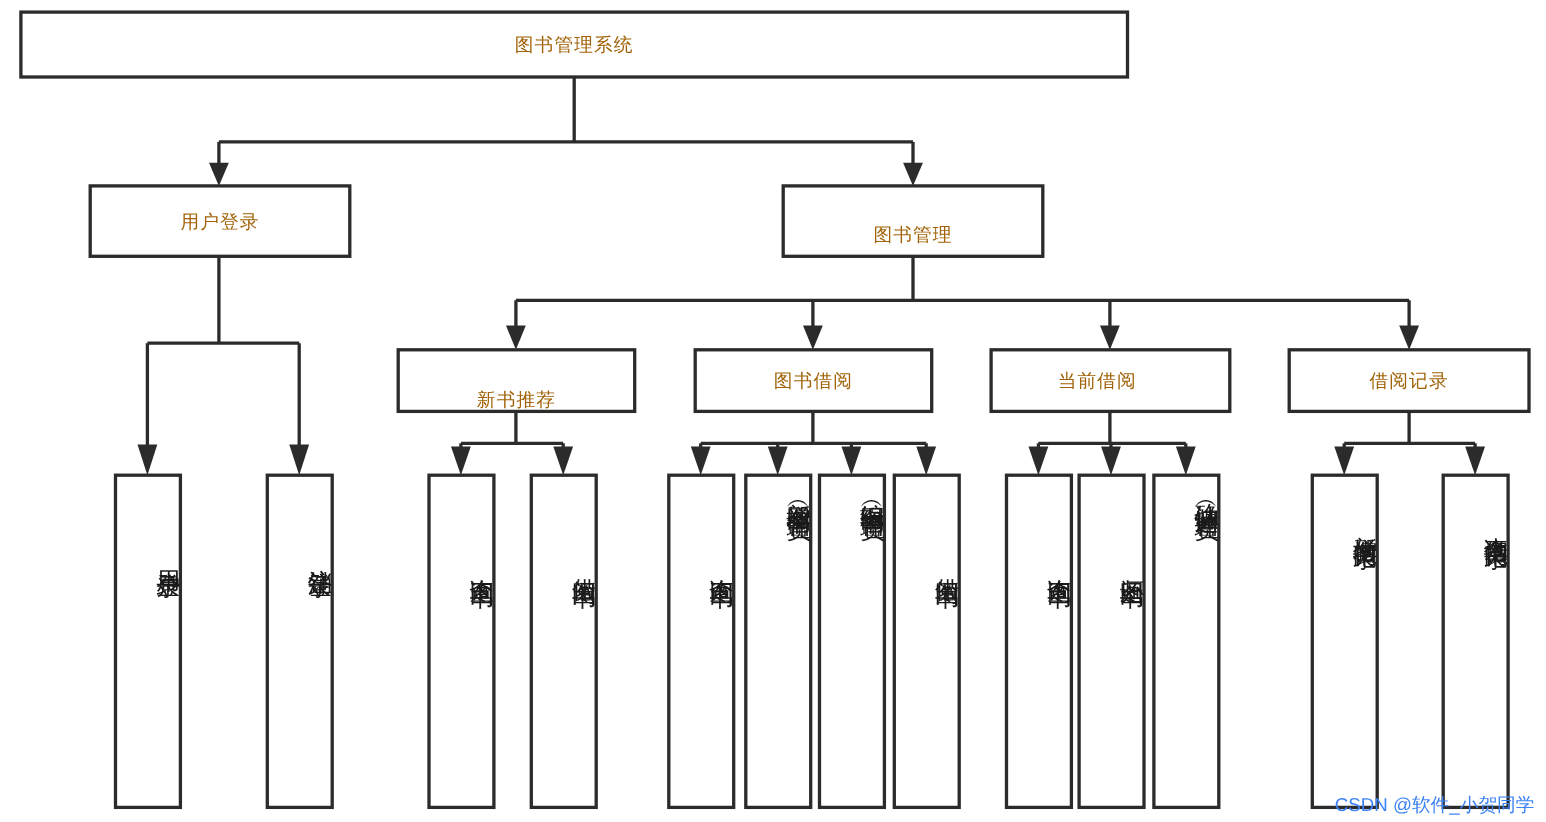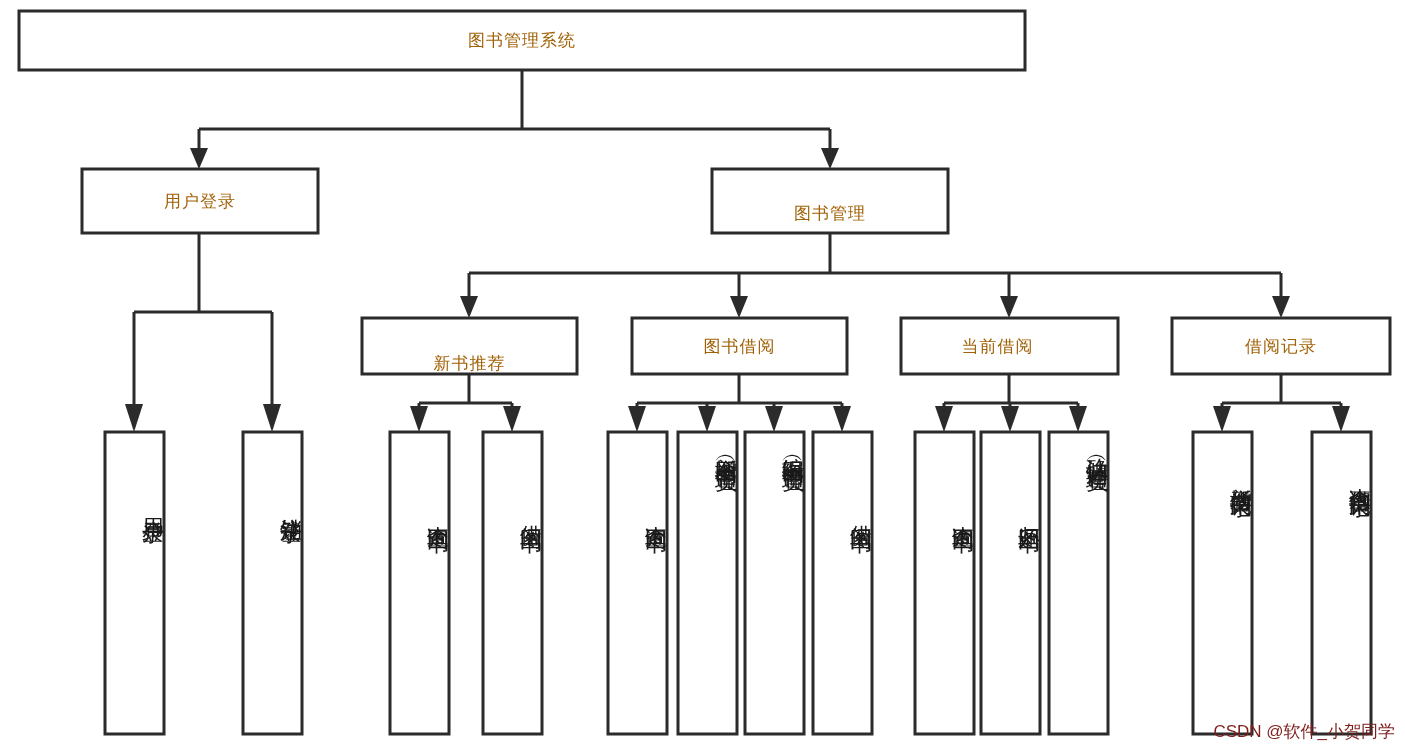--- a/index.html
+++ b/index.html
@@ -34,21 +34,21 @@
     letter-spacing:1px;
     display:flex;align-items:center;justify-content:center;
     white-space:nowrap;
     pointer-events:none;
   }
   .watermark{
     position:absolute;
     right:10px;bottom:4px;
     font-family:"Liberation Sans","DejaVu Sans",sans-serif;
     font-size:17px;
-    color:#7f1d1d;
+    color:#3b82f6;
     white-space:nowrap;
     pointer-events:none;
   }
 </style>
 </head>
 <body>
 
 <div id="diagram-root">
 
   <svg width="1405" height="747" viewBox="0 0 1405 747">

